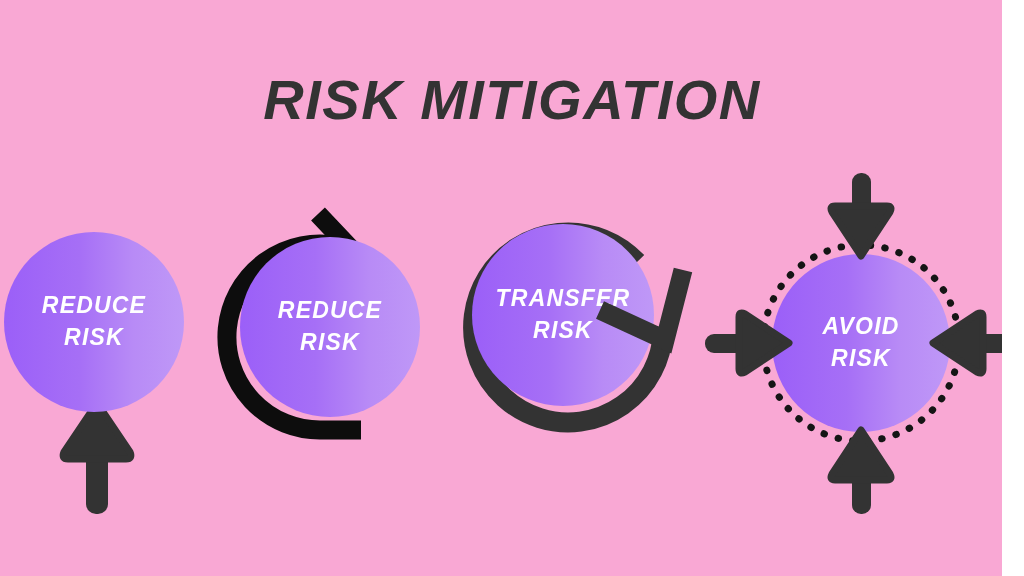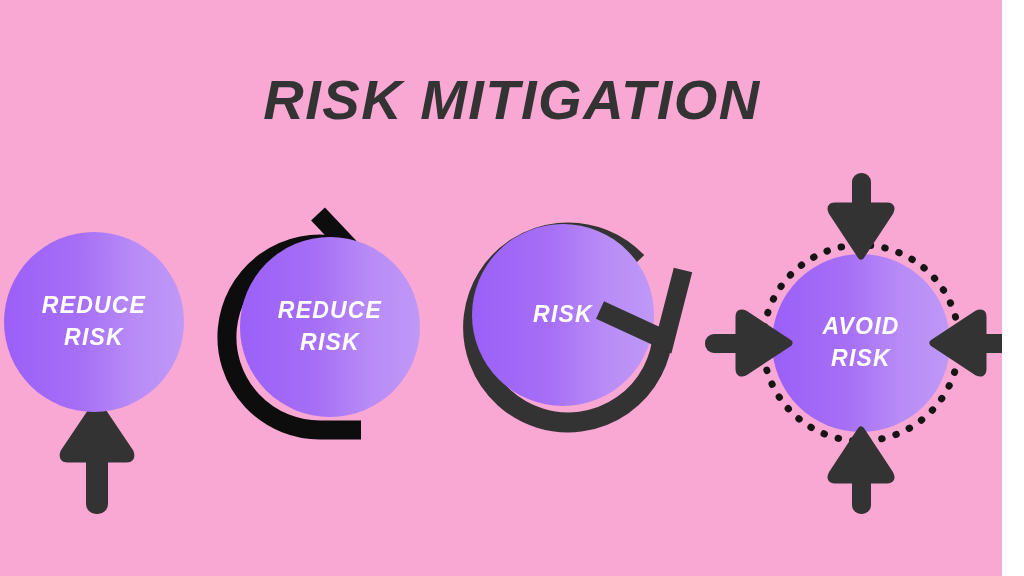--- a/index.html
+++ b/index.html
@@ -119,20 +119,21 @@
 
     <div class="deco" style="left:0px; top:0px;">
       <svg width="245" height="240" viewBox="0 0 245 240">
         <path d="M 208 127
                  A 95 95 0 1 1 182 57" fill="none" stroke="#333333" stroke-width="20" stroke-linecap="butt"></path>
       </svg>
     </div>
 
     <div class="disc" style="left:17px; top:19px; width:182px; height:182px;">
       <div class="disc-label">
+        <span>TRANSFER</span>
         <span>RISK</span>
       </div>
     </div>
 
     <div class="deco" style="left:0px; top:0px;">
       <svg width="245" height="240" viewBox="0 0 245 240">
         <path d="M 145 105 L 210 135 L 228 65" fill="none" stroke="#333333" stroke-width="19" stroke-linecap="butt" stroke-linejoin="miter"></path>
       </svg>
     </div>
   </div>

